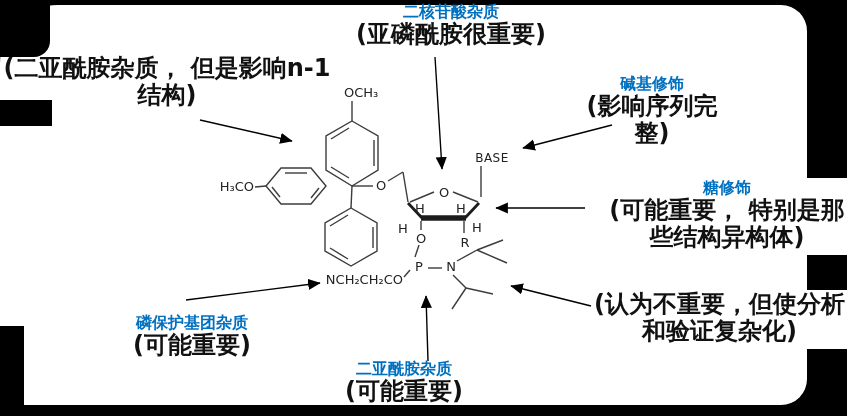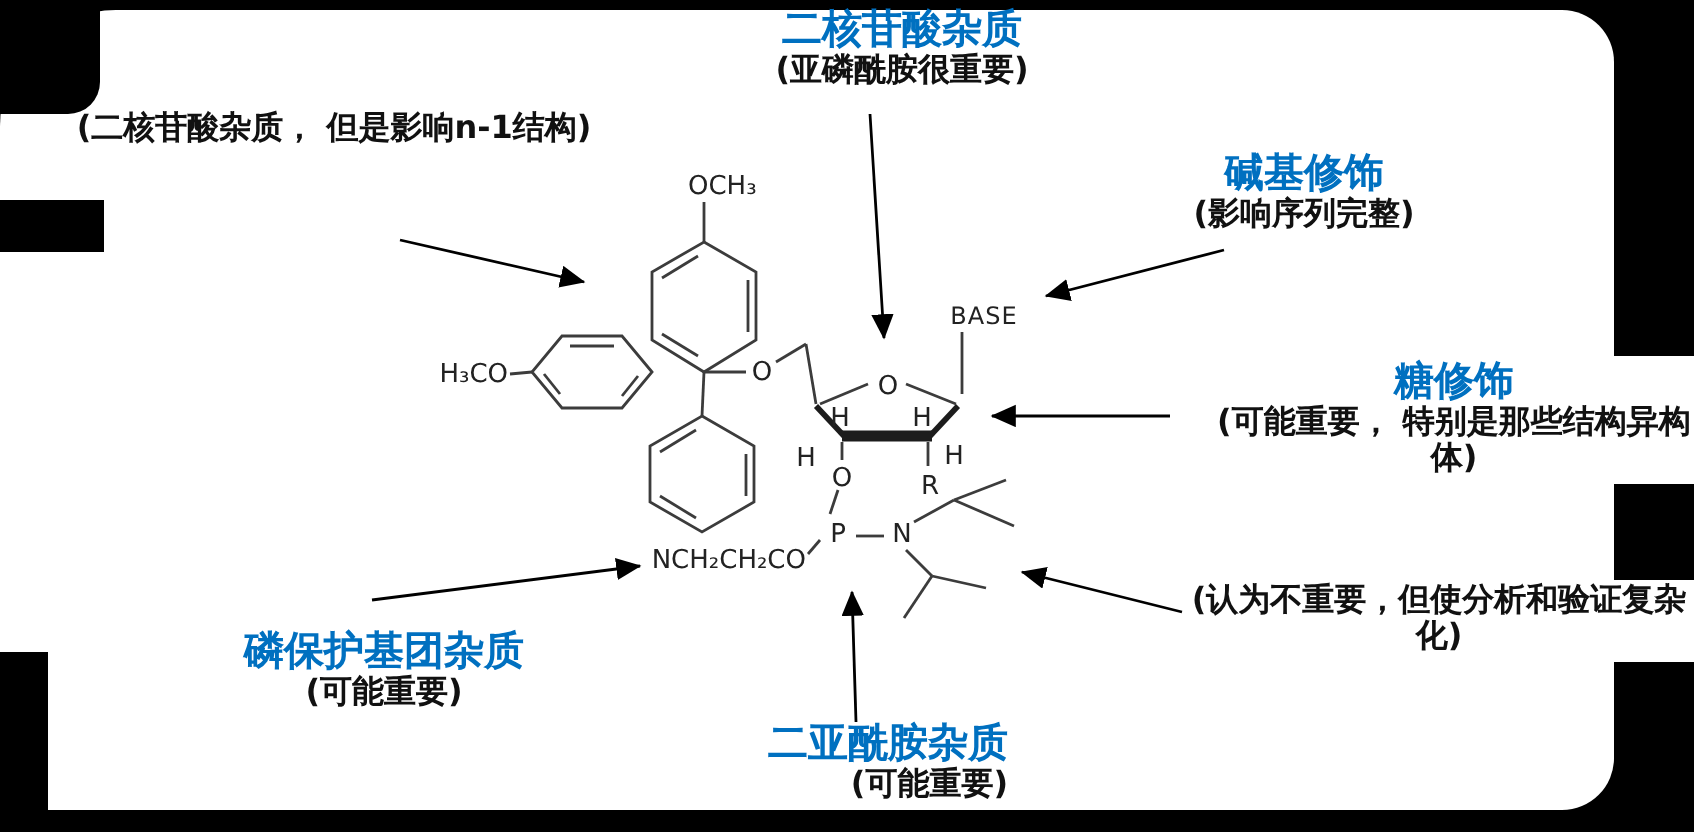--- a/index.html
+++ b/index.html
@@ -10,29 +10,29 @@
   }
   .panel{
     position:absolute;left:0;top:5px;width:807px;height:400px;
     background:#fff;border-radius:58px 26px 26px 18px;
   }
   .notch-tl{position:absolute;left:0;top:0;width:50px;height:57px;background:#000;border-bottom-right-radius:16px;}
   .redaction{position:absolute;left:0;top:100px;width:52px;height:26px;background:#000;}
   .strip-bl{position:absolute;left:0;top:326px;width:24px;height:90px;background:#000;}
   svg.overlay{position:absolute;left:0;top:0;}
   .label{position:absolute;text-align:center;font-weight:bold;line-height:1.13;}
-  .label .t{color:#0070C0;font-size:20px;}
-  .label .s{color:#111;font-size:16px;}
+  .label .t{color:#0070C0;font-size:16px;}
+  .label .s{color:#111;font-size:24px;}
   .lbl-dinucleotide{left:316px;top:3px;width:270px;}
   .lbl-trityl{left:0;top:55px;width:334px;}
   .lbl-base{left:572px;top:75px;width:160px;}
   .lbl-sugar{left:604px;top:178px;width:246px;background:#fff;padding:1px 0 4px;}
   .lbl-diiso{left:592px;top:290px;width:255px;background:#fff;padding:1px 0 4px;}
   .lbl-phosphate{left:92px;top:314px;width:200px;}
-  .lbl-diamidite{left:304px;top:360px;width:200px;text-align:right;}
+  .lbl-diamidite{left:304px;top:360px;width:200px;}
   .mol-line{stroke:#3c3c3c;stroke-width:1.4;fill:none;}
   .mol-thick{stroke:#1c1c1c;fill:none;}
   .atom{font-size:13px;fill:#222;}
   .atom-sm{font-size:12px;fill:#222;letter-spacing:0.5px;}
   .arrow{stroke:#000;stroke-width:1.4;fill:none;}
 </style>
 </head>
 <body>
 
 <div class="panel"></div>
@@ -119,21 +119,21 @@
   <line class="arrow" marker-end="url(#ah)" x1="591" y1="306" x2="511" y2="286"></line>
   <line class="arrow" marker-end="url(#ah)" x1="186" y1="300" x2="320" y2="283"></line>
   <line class="arrow" marker-end="url(#ah)" x1="428" y1="361" x2="426" y2="296"></line>
 </svg>
 
 <div class="label lbl-dinucleotide">
   <div class="t">二核苷酸杂质</div>
   <div class="s">(亚磷酰胺很重要)</div>
 </div>
 <div class="label lbl-trityl">
-  <div class="s">(二核苷酸杂质， 但是影响n-1结构)</div>
+  <div class="s">(二亚酰胺杂质， 但是影响n-1结构)</div>
 </div>
 <div class="label lbl-base">
   <div class="t">碱基修饰</div>
   <div class="s">(影响序列完整)</div>
 </div>
 <div class="label lbl-sugar">
   <div class="t">糖修饰</div>
   <div class="s">(可能重要， 特别是那些结构异构体)</div>
 </div>
 <div class="label lbl-diiso">

